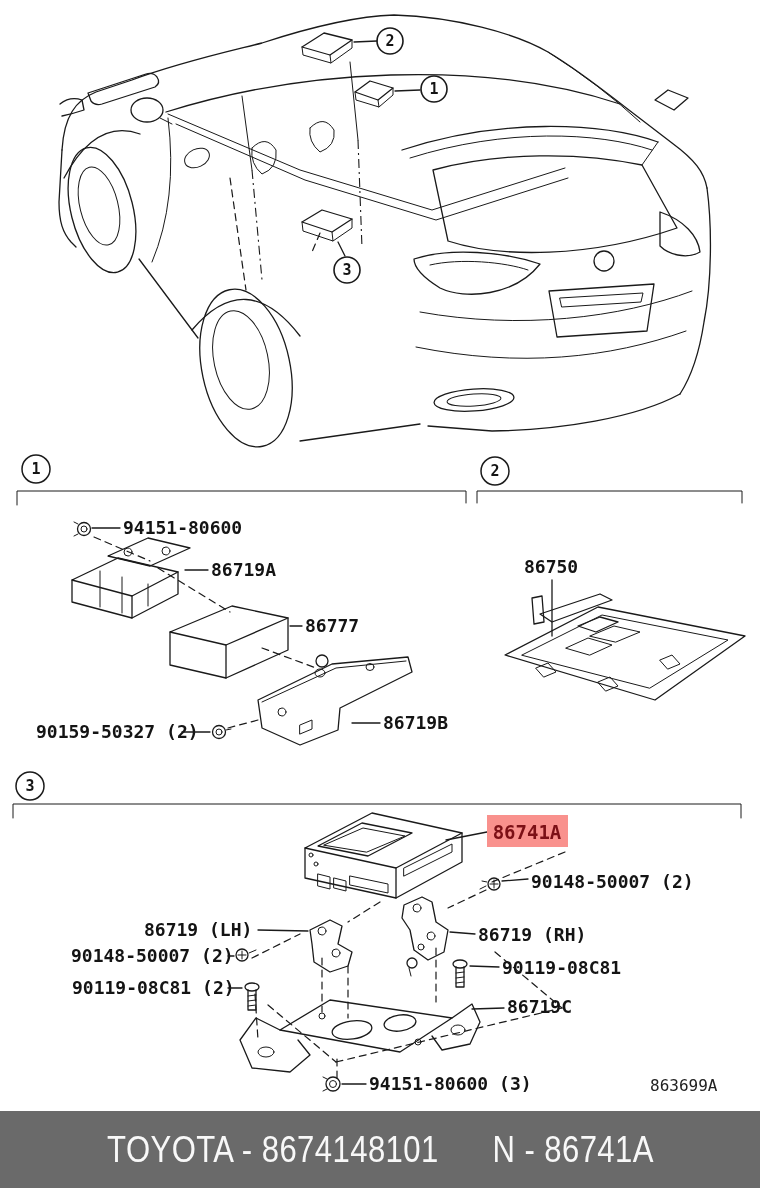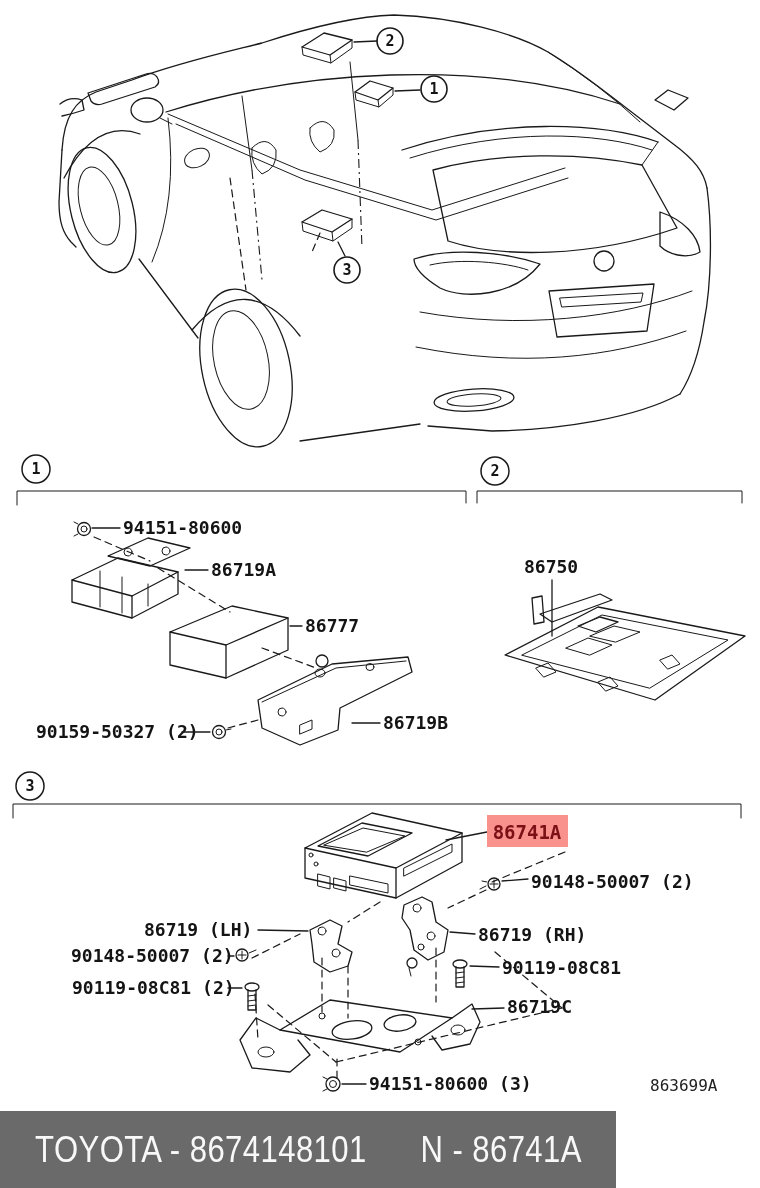--- a/index.html
+++ b/index.html
@@ -9,21 +9,21 @@
   .ln{stroke:#1a1a1a;stroke-width:1.3;fill:none;stroke-linecap:round;stroke-linejoin:round;}
   .lnthin{stroke:#1a1a1a;stroke-width:1;fill:none;stroke-linecap:round;stroke-linejoin:round;}
   .dash{stroke:#1a1a1a;stroke-width:1.2;fill:none;stroke-dasharray:7 5;stroke-linecap:round;}
   .ddot{stroke:#1a1a1a;stroke-width:1.1;fill:none;stroke-dasharray:9 4 2 4;}
   .pl{font-family:"DejaVu Sans Mono",monospace;font-weight:700;font-size:18px;fill:#141414;}
   .plsmall{font-family:"DejaVu Sans Mono",monospace;font-weight:400;font-size:16px;fill:#222222;}
   .digit{font-family:"DejaVu Sans Mono",monospace;font-weight:700;font-size:15px;fill:#141414;
          text-anchor:middle;dominant-baseline:central;}
   .hl-text{font-family:"DejaVu Sans Mono",monospace;font-weight:700;font-size:19px;
            text-anchor:middle;}
-  .footer{position:absolute;left:0;top:1111px;width:616px;height:77px;
+  .footer{position:absolute;left:0;top:1111px;width:760px;height:77px;
           display:flex;align-items:center;justify-content:center;}
   .footer-inner{display:flex;gap:64px;transform:scaleX(0.84);transform-origin:center;
                 font-family:"Liberation Sans",sans-serif;font-size:37px;font-weight:400;
                 letter-spacing:0.5px;white-space:nowrap;}
 </style>
 </head>
 <body>
 
 <div class="page">
 

